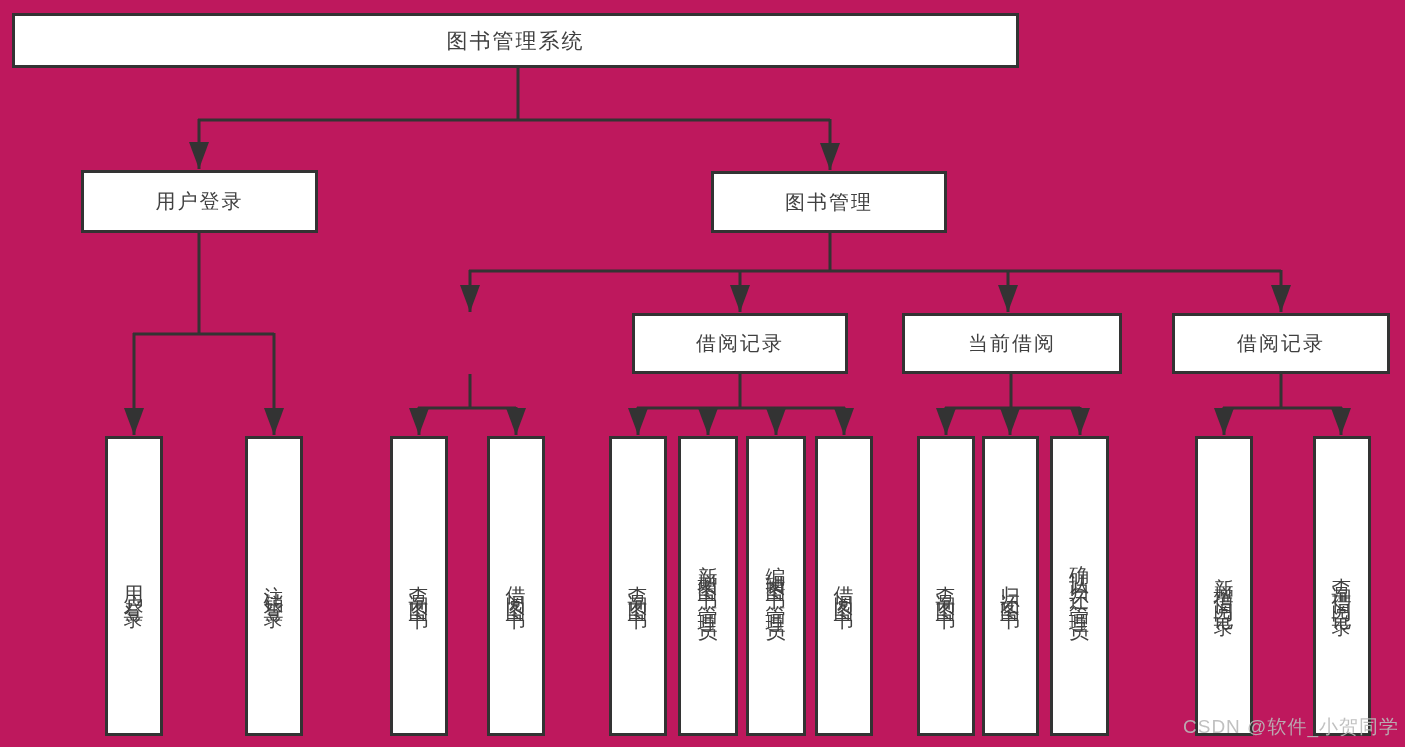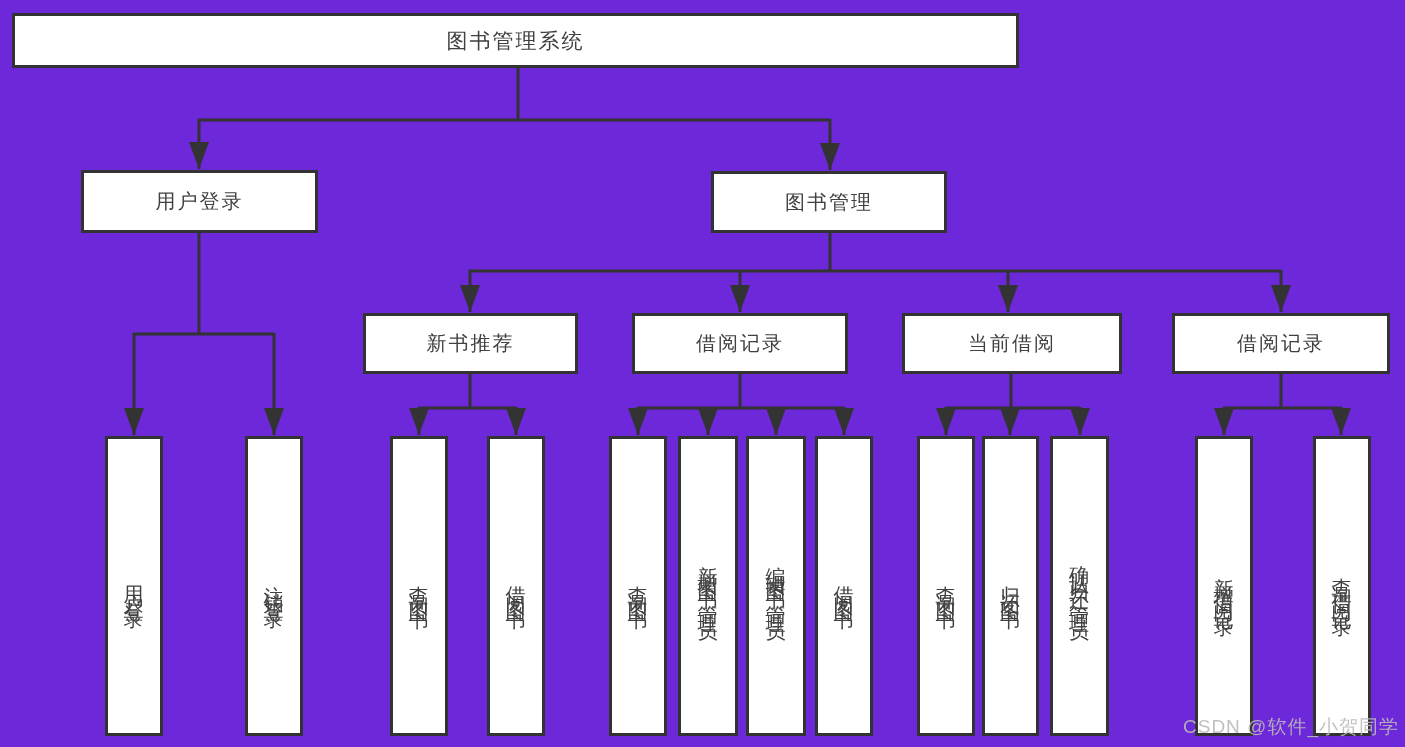--- a/index.html
+++ b/index.html
@@ -1,20 +1,20 @@
 <!DOCTYPE html>
 <html><head>
 <meta charset="utf-8">
 <style>
   html, body { margin: 0; padding: 0; background: #ffffff; }
   .stage {
     position: relative;
     width: 1405px;
     height: 747px;
-    background: #6d28d9;
+    background: #be185d;
     font-family: "Liberation Sans", sans-serif;
     overflow: hidden;
   }
   .connectors {
     position: absolute;
     left: 0; top: 0;
     width: 1405px; height: 747px;
     z-index: 1;
   }
   .node {
@@ -112,23 +112,20 @@
     <span class="hlabel">图书管理系统</span>
   </div>
 
   <div class="node" style="left:81px; top:170px; width:237px; height:63px;">
     <span class="hlabel">用户登录</span>
   </div>
   <div class="node" style="left:711px; top:171px; width:236px; height:62px;align-items:center;">
     <span class="hlabel">图书管理</span>
   </div>
 
-  <div class="node" style="left:363px; top:313px; width:215px; height:61px;">
-    <span class="hlabel">新书推荐</span>
-  </div>
   <div class="node" style="left:632px; top:313px; width:216px; height:61px;">
     <span class="hlabel">借阅记录</span>
   </div>
   <div class="node" style="left:902px; top:313px; width:220px; height:61px;">
     <span class="hlabel">当前借阅</span>
   </div>
   <div class="node" style="left:1172px; top:313px; width:218px; height:61px;">
     <span class="hlabel">借阅记录</span>
   </div>
 

